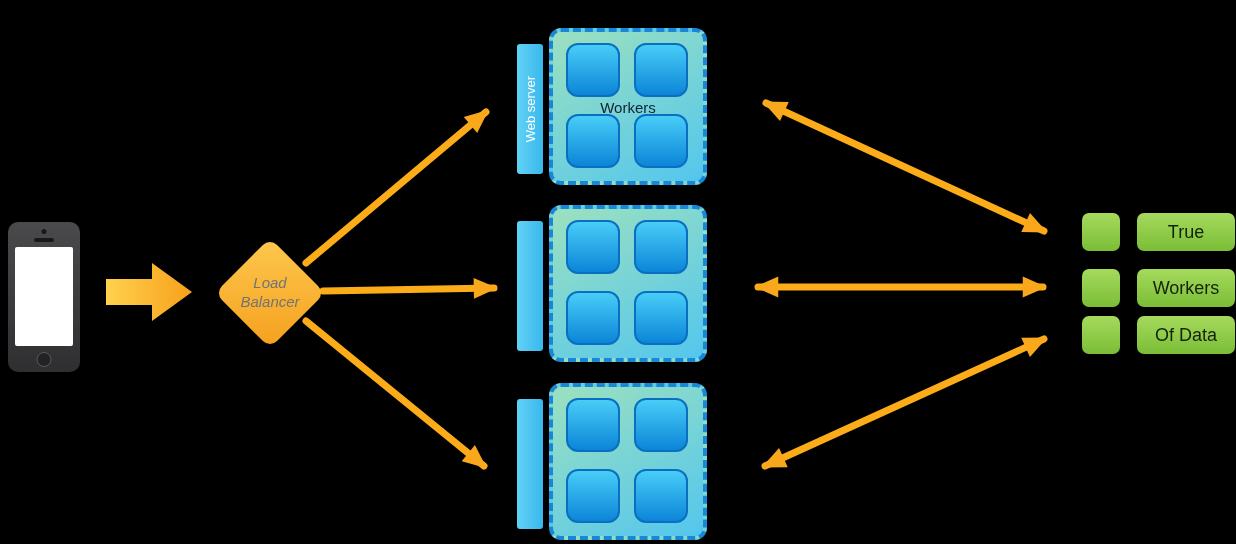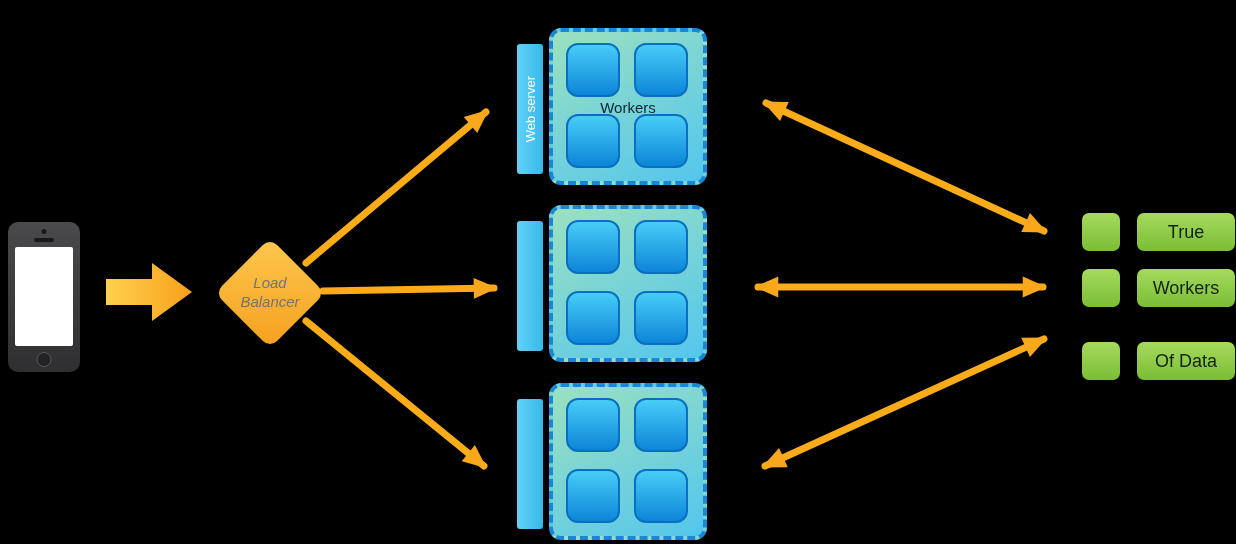--- a/index.html
+++ b/index.html
@@ -24,21 +24,21 @@
   .ws-bar{position:absolute;left:0;top:16px;width:26px;height:130px;border-radius:3px;background:linear-gradient(90deg,#62d2f6,#38b8ec);display:flex;align-items:center;justify-content:center;}
   .ws-label{writing-mode:vertical-rl;transform:rotate(180deg);color:#ffffff;font-size:13px;white-space:nowrap;}
   .workers-box{position:absolute;left:32px;top:0;width:158px;height:157px;box-sizing:border-box;border:4px dashed #1787D6;border-radius:12px;background:linear-gradient(150deg,#9ce1bf,#53c6ee);}
   .wsq{position:absolute;width:54px;height:54px;border-radius:12px;background:linear-gradient(180deg,#48cdf7,#0c85d8);border:2px solid #0a6fc0;box-sizing:border-box;}
   .wsq.p1{left:13px;top:11px;} .wsq.p2{left:81px;top:11px;}
   .wsq.p3{left:13px;top:82px;} .wsq.p4{left:81px;top:82px;}
   .workers-label{position:absolute;left:0;top:67px;width:100%;text-align:center;font-size:15px;color:#0e2430;}
 
   
   .grow{position:absolute;left:1082px;height:38px;display:flex;gap:17px;}
-  .r1{top:213px;} .r2{top:269px;} .r3{top:342px;}
+  .r1{top:213px;} .r2{top:269px;} .r3{top:316px;}
   .gsq{width:38px;height:38px;border-radius:7px;background:linear-gradient(180deg,#a6da5d,#7abd36);}
   .grect{width:98px;height:38px;border-radius:7px;background:linear-gradient(180deg,#a6da5d,#7abd36);display:flex;align-items:center;justify-content:center;font-size:18px;color:#13240a;}
 </style>
 </head>
 <body>
 
 <div class="canvas">
 
   <svg class="arrows" width="1236" height="544" viewBox="0 0 1236 544">
     <defs>

